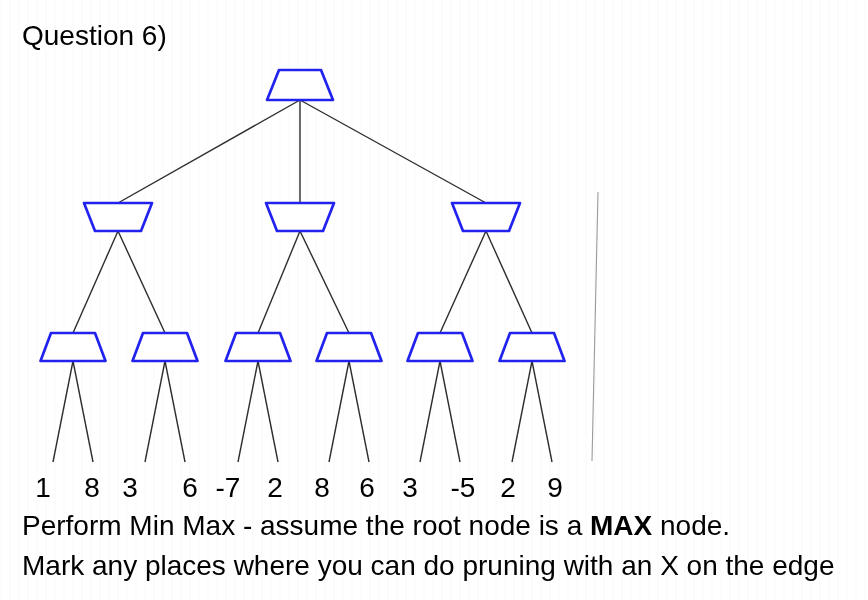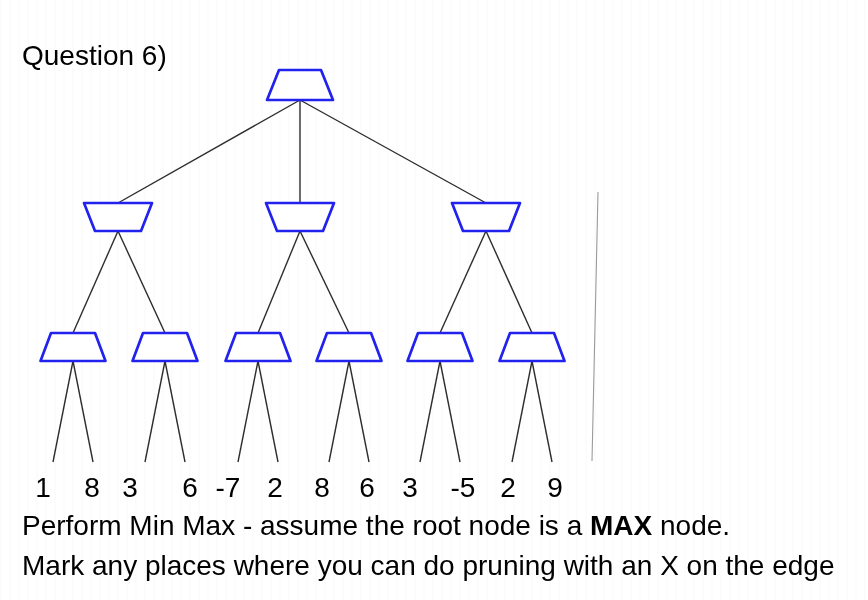--- a/index.html
+++ b/index.html
@@ -20,21 +20,20 @@
     font-family: "Liberation Sans", sans-serif;
     color: #000000;
   }
   .title {
     position: absolute;
     left: 22px;
     top: 20px;
     font-size: 28px;
     line-height: 1.15;
     white-space: nowrap;
-    margin-top: 20px;
   }
   #tree-svg {
     position: absolute;
     left: 0;
     top: 0;
   }
   #tree-svg text {
     font-family: "Liberation Sans", sans-serif;
     font-size: 28px;
   }

